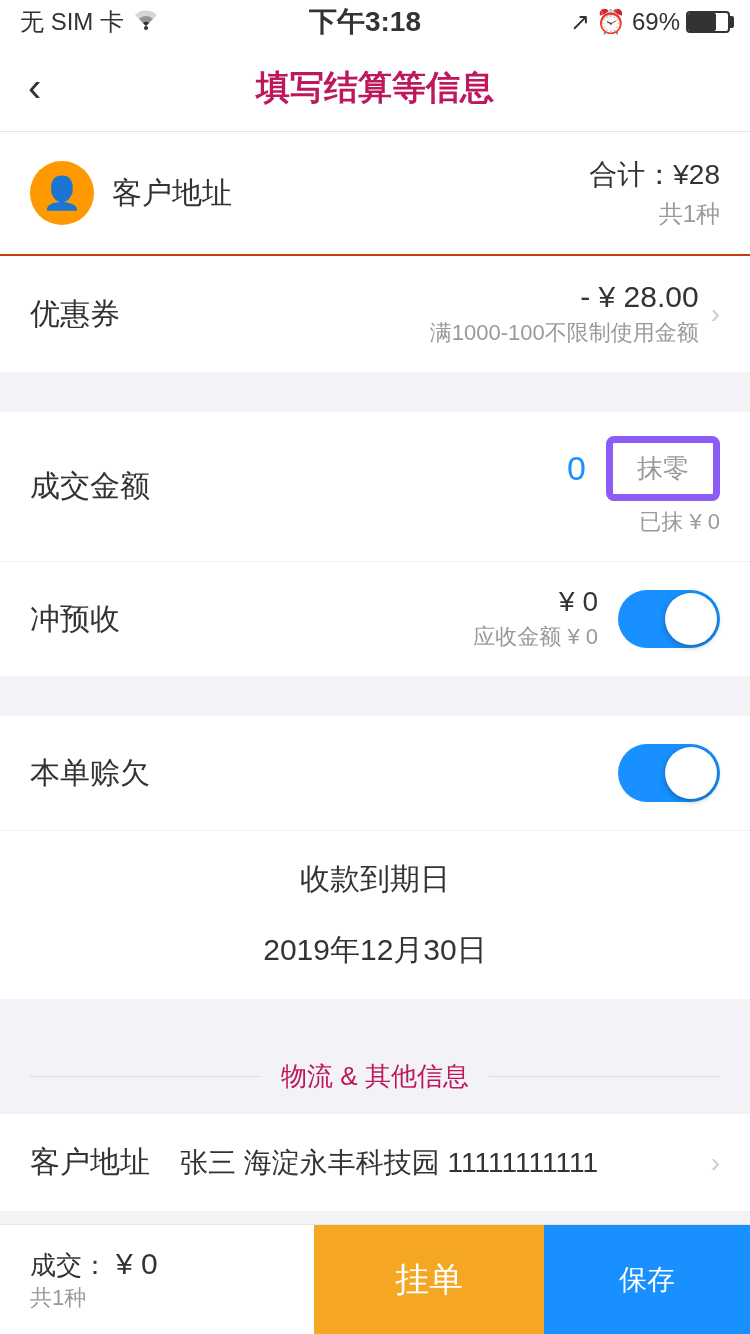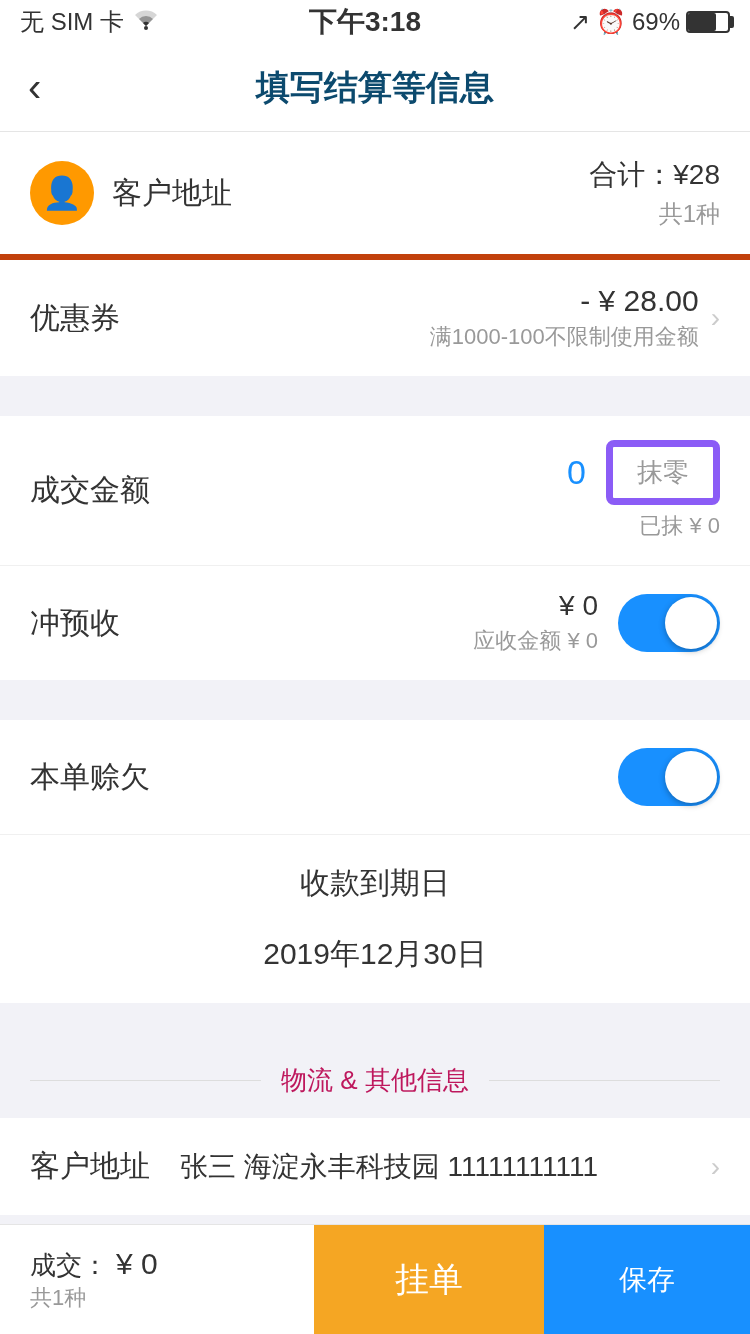--- a/index.html
+++ b/index.html
@@ -52,21 +52,21 @@
       justify-content: center;
       position: relative;
       border-bottom: 1px solid #e5e5e5;
     }
     .nav-back {
       position: absolute; left: 28px;
       font-size: 40px; color: #333; cursor: pointer;
       display: flex; align-items: center;
     }
     .nav-title {
-      font-size: 34px; font-weight: 600; color: #0c4a6e;
+      font-size: 34px; font-weight: 600; color: #be185d;
     }
 
     
     .section {
       background: #fff;
       margin-bottom: 20px;
     }
 
     
     .customer-row {
@@ -87,21 +87,21 @@
     .total-price { font-size: 28px; color: #333; }
     .total-count { font-size: 24px; color: #999; margin-top: 4px; }
 
     
     .coupon-row {
       background: #fff;
       padding: 24px 30px;
       display: flex;
       align-items: center;
       justify-content: space-between;
-      border-top: 6px solid #c2410c;
+      border-top: 2px solid #c2410c;
       cursor: pointer;
     }
     .coupon-label { font-size: 30px; color: #333; }
     .coupon-right { display: flex; align-items: center; gap: 12px; }
     .coupon-info { text-align: right; }
     .coupon-amount { font-size: 30px; color: #333; }
     .coupon-desc { font-size: 22px; color: #999; margin-top: 4px; }
     .chevron { font-size: 28px; color: #ccc; }
 
     

